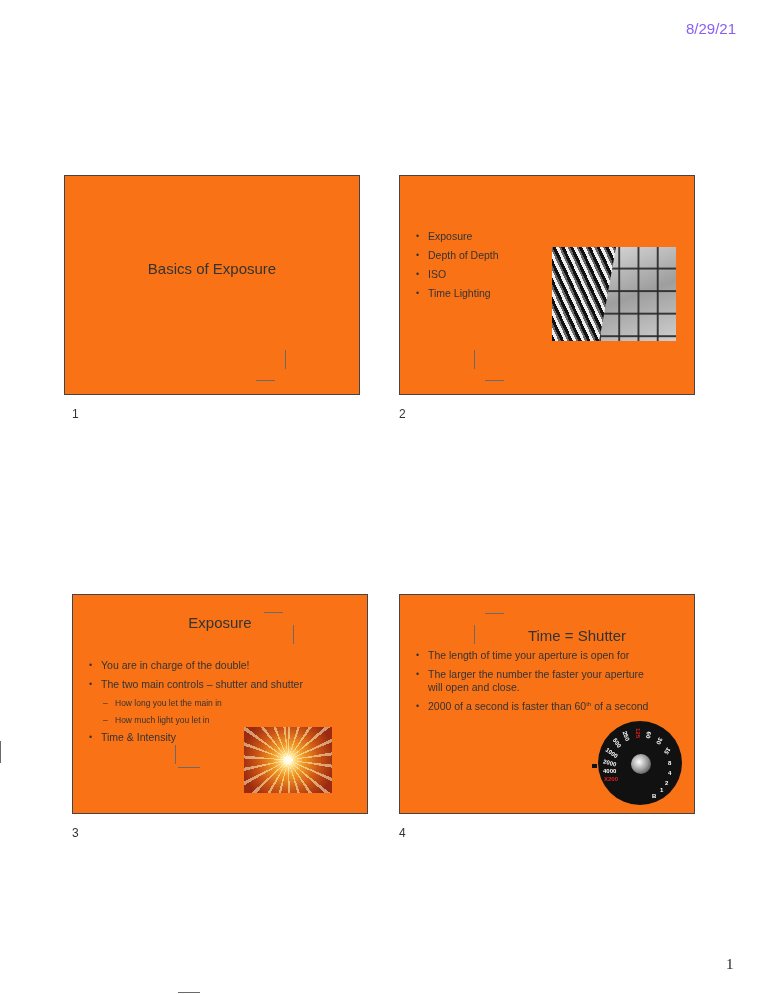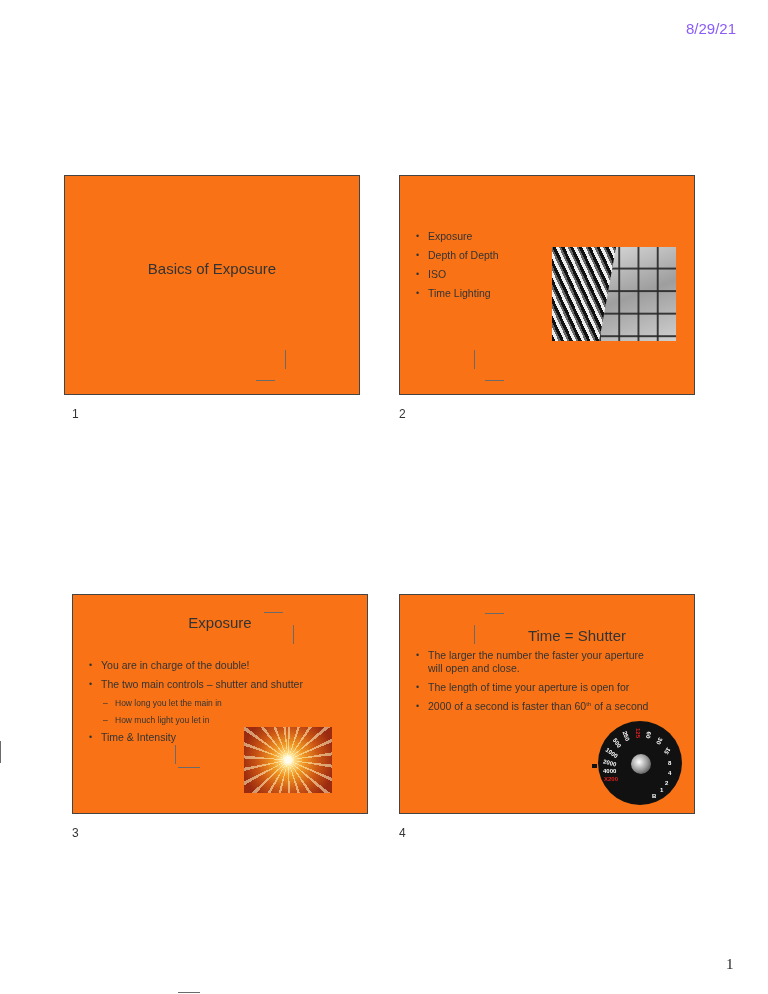--- a/index.html
+++ b/index.html
@@ -126,22 +126,22 @@
   <div class="tick ht" style="left:191px; top:17px;"></div>
   <div class="tick vt" style="left:220px; top:30px;"></div>
   <div class="tick vt" style="left:102px; top:150px;"></div>
   <div class="tick ht" style="left:105px; top:172px; width:22px;"></div>
 </div>
 <div class="slide-label l3">3</div>
 
 <div class="slide s4">
   <div class="title-center" style="top:32px; left:60px;">Time = Shutter</div>
   <ul class="bullets" style="left:16px; top:54px; width:270px;">
+    <li>The length of time your aperture is open for</li>
     <li style="width:220px;">The larger the number the faster your aperture will open and close.</li>
-    <li>The length of time your aperture is open for</li>
     <li style="width:230px;">
       <span>2000 of a second is faster than 60</span><sup>th</sup><span> of a second</span>
     </li>
   </ul>
   <div class="dial-marker"></div>
   <div class="dial">
     <div class="hub"></div>
     <span class="num red" style="left:32px; top:6px; transform:rotate(90deg);">125</span>
     <span class="num" style="left:44px; top:8px; transform:rotate(100deg);">60</span>
     <span class="num" style="left:55px; top:14px; transform:rotate(115deg);">30</span>

